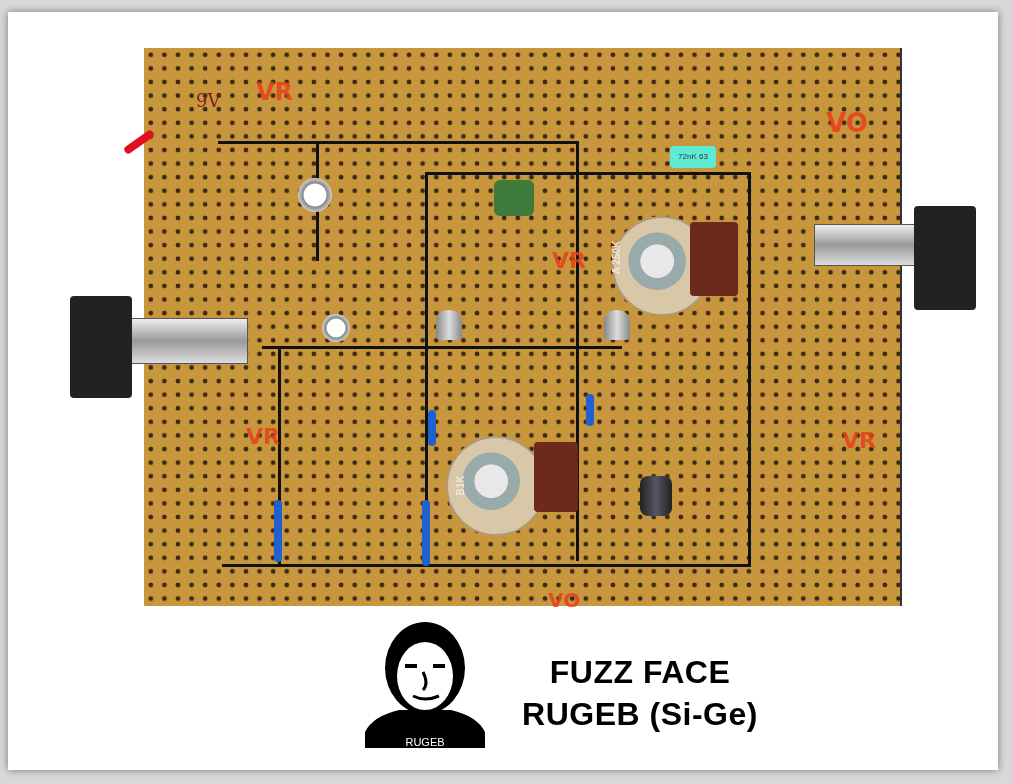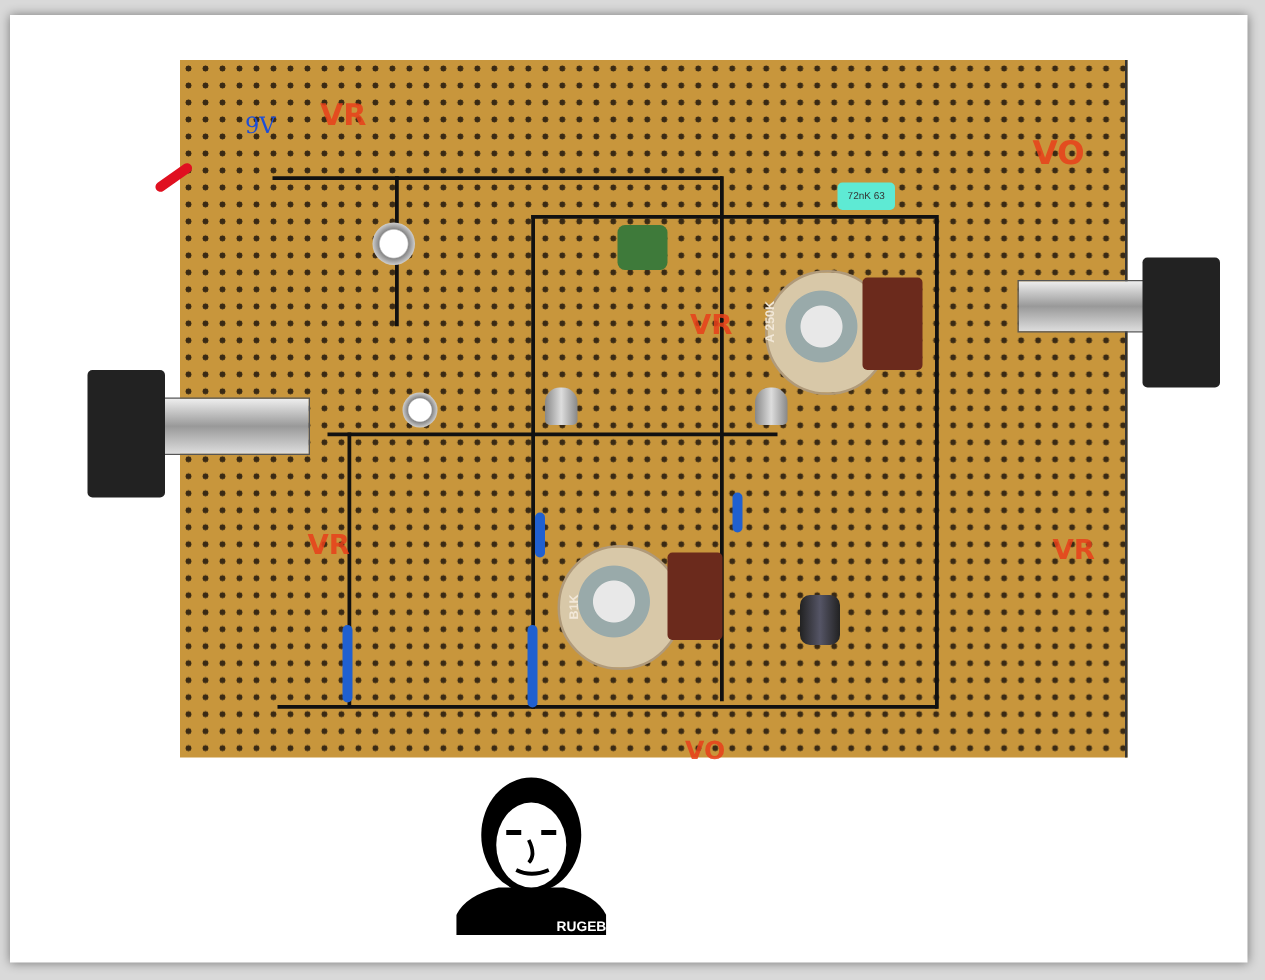--- a/index.html
+++ b/index.html
@@ -3,36 +3,36 @@
   <meta charset="utf-8">
   <style>
     html, body { margin:0; padding:0; }
     body { width:1012px; height:784px; background:#d9d9d9; position:relative; overflow:hidden; font-family:"Liberation Sans", sans-serif; }
     .frame { position:absolute; left:8px; top:12px; width:990px; height:758px; background:#ffffff; box-shadow:0 0 8px rgba(0,0,0,0.45); }
     .board { position:absolute; left:144px; top:48px; width:756px; height:558px; background-color:#c8963c;
       background-image: radial-gradient(circle, #3a2a14 0 2.2px, rgba(255,255,255,0.0) 2.6px);
       background-size:13.6px 13.6px; border-right:2px solid #333; }
     .trace { position:absolute; background:#111; }
     .label-red { position:absolute; color:#e8401a; font-weight:bold; font-family:"DejaVu Sans", sans-serif; opacity:0.85; }
-    .label-9v { position:absolute; left:196px; top:90px; color:#1d4ed8; font-size:18px; font-family:"DejaVu Serif", serif; }
+    .label-9v { position:absolute; left:196px; top:90px; color:#7f1d1d; font-size:18px; font-family:"DejaVu Serif", serif; }
     .pot { position:absolute; border-radius:50%; background:radial-gradient(circle at 45% 45%, #e8e8e8 0 22%, #9aa 23% 38%, #d8c8a8 39% 100%); border:2px solid #b09a7a; }
     .pot-tab { position:absolute; background:#6b2a1c; border-radius:4px; }
     .pot-text { position:absolute; color:#f2e8d8; font-size:10px; transform:rotate(-90deg); font-weight:bold; }
     .jack { position:absolute; background:linear-gradient(#eee,#999,#ddd); border:1px solid #555; }
     .jack-nut { position:absolute; background:#222; border-radius:4px; }
     .cap-green { position:absolute; left:494px; top:180px; width:40px; height:36px; background:#3e7a3a; border-radius:6px; }
     .cap-yellow { position:absolute; left:670px; top:146px; width:46px; height:22px; background:#5eead4; border-radius:4px; font-size:8px; color:#333; text-align:center; line-height:22px; }
     .elec { position:absolute; border-radius:50%; background:radial-gradient(circle,#fff 0 45%,#888 50%,#ccc 70%); }
     .transistor { position:absolute; width:26px; height:30px; border-radius:12px 12px 4px 4px; background:linear-gradient(90deg,#888,#ddd,#888); }
     .wire-blue { position:absolute; width:8px; background:#2060d0; border-radius:4px; }
     .wire-red { position:absolute; left:122px; top:138px; width:34px; height:8px; background:#e01020; border-radius:4px; transform:rotate(-35deg); }
     .elec-black { position:absolute; left:640px; top:476px; width:32px; height:40px; background:linear-gradient(90deg,#222,#556,#222); border-radius:8px; }
     .caption { position:absolute; left:365px; top:620px; width:420px; height:132px; }
     .avatar { position:absolute; left:0; top:0; width:120px; height:128px; }
-    .avatar-name { position:absolute; left:0; bottom:4px; width:120px; text-align:right; color:#fff; font-size:11px;font-weight:bold; }
+    .avatar-name { position:absolute; left:0; bottom:4px; width:120px; text-align:center; color:#fff; font-size:11px; }
     .title-line { position:absolute; left:130px; width:290px; text-align:center; font-weight:bold; color:#000; font-size:32px; letter-spacing:0.5px; }
   </style>
 </head>
 <body>
 
 <div class="frame">
 </div>
 
 <div class="board"></div>
 
@@ -83,13 +83,15 @@
 
 <div class="caption">
   <svg class="avatar" viewBox="0 0 120 128">
     <path d="M0 128 L0 112 Q8 96 34 90 L86 90 Q112 96 120 112 L120 128 Z" fill="#000"></path>
     <ellipse cx="60" cy="48" rx="40" ry="46" fill="#000"></ellipse>
     <ellipse cx="60" cy="56" rx="28" ry="34" fill="#fff"></ellipse>
     <path d="M40 46 h12 M68 46 h12" stroke="#000" stroke-width="4"></path>
     <path d="M58 52 q6 12 0 18 M48 76 q12 6 26 0" stroke="#000" stroke-width="3" fill="none"></path>
   </svg>
   <div class="avatar-name">RUGEB</div>
+  <div class="title-line" style="top:34px;">FUZZ FACE</div>
+  <div class="title-line" style="top:76px;">RUGEB (Si-Ge)</div>
 </div>
 
 </body></html>

